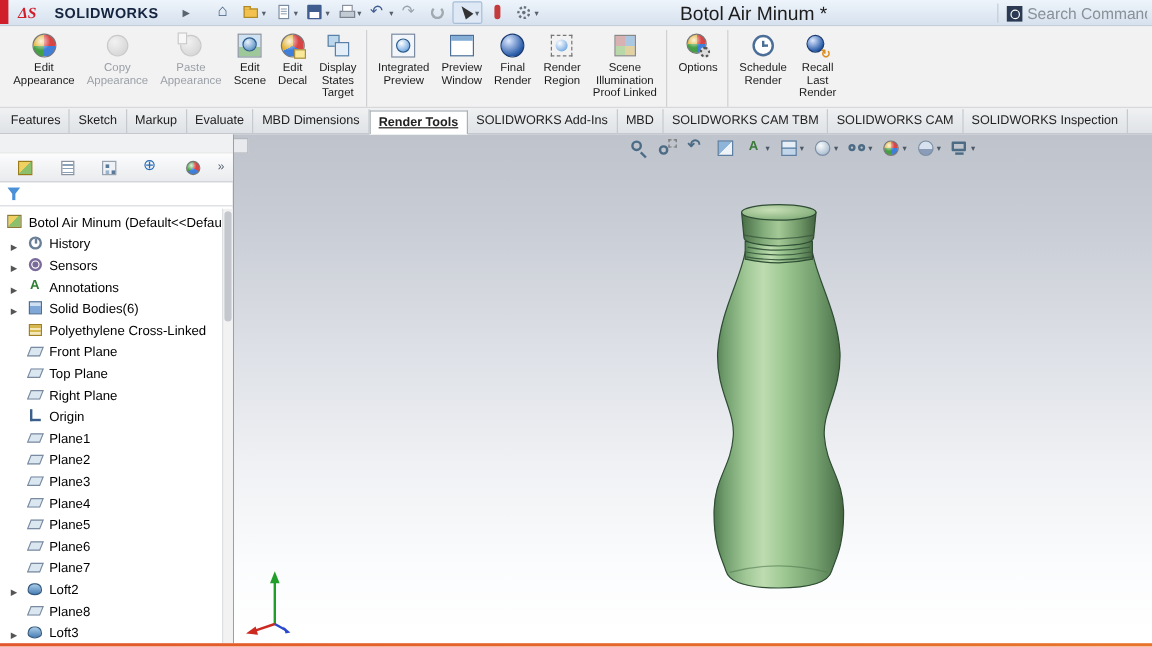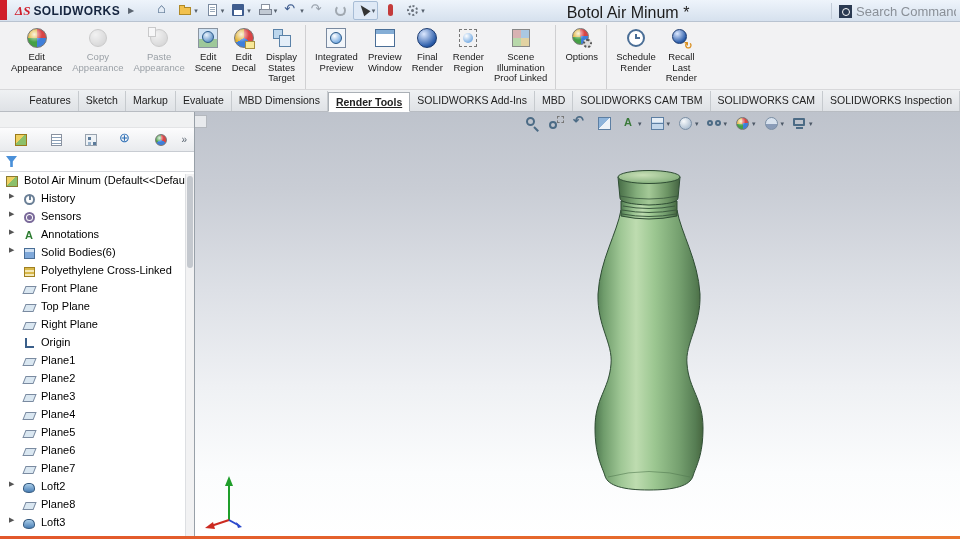--- a/index.html
+++ b/index.html
@@ -2,21 +2,21 @@
 <html><head>
 <meta charset="utf-8">
 <style>
   html,body{margin:0;padding:0;background:#fff;}
   *{box-sizing:border-box;}
   .app{position:relative;width:960px;height:539px;overflow:hidden;font-family:"Liberation Sans",sans-serif;background:#fff;user-select:none;}
 
   
   .titlebar{position:absolute;top:0;left:0;right:0;height:22px;background:linear-gradient(#eef4fb,#d6e1ee);border-bottom:1px solid #b9c3d0;display:flex;align-items:center;}
   .logo-badge{position:absolute;left:0;top:0;width:7px;height:20px;background:#d01e2b;}
-  .logo{margin-left:15px;display:flex;align-items:center;gap:3px;}
+  .logo{margin-left:15px;display:flex;align-items:center;gap:15px;}
   .logo-ds{color:#d01e2b;font-weight:bold;font-style:italic;font-size:13px;font-family:"Liberation Serif",serif;}
   .logo-text{color:#16253f;font-weight:bold;font-size:12px;letter-spacing:.4px;}
   .logo-arrow{color:#5a6470;font-size:8px;margin-left:5px;}
   .qat{display:flex;align-items:center;margin-left:20px;gap:3px;}
   .qat-item{display:flex;align-items:center;padding:1px 2px;}
   .qat-item.pressed{background:#dfe9f6;border:1px solid #a8bdd6;border-radius:2px;}
   .qat-caret{display:none;font-size:7px;color:#55606c;margin-left:1px;}
   .qat-caret.has-caret{display:inline;}
   .qicon{width:15px;height:15px;position:relative;display:inline-block;}
   .qicon::before,.qicon::after{content:"";position:absolute;box-sizing:border-box;}
@@ -70,21 +70,21 @@
   .render-region-icon::after{left:6px;top:6px;width:10px;height:10px;border-radius:50%;background:radial-gradient(circle at 35% 30%,#fff,#4a90d9);}
   .proof-sheet-icon::before{inset:2px;border:1px solid #888;background:conic-gradient(#aac8e2 0 25%,#e2d2a2 0 50%,#b8d8aa 0 75%,#d8b2b2 0);}
   .options-icon::before{inset:1px 4px 4px 1px;border-radius:50%;border:1px solid #777;background:radial-gradient(circle at 35% 30%,rgba(255,255,255,.85),rgba(255,255,255,0) 45%),conic-gradient(#d94545 0 90deg,#3f7fd9 0 180deg,#45a045 0 270deg,#e0b030 0);}
   .options-icon::after{right:1px;bottom:1px;width:9px;height:9px;border-radius:50%;border:2px dotted #555;background:#ddd;}
   .schedule-render-icon::before{inset:2px;border-radius:50%;border:2px solid #4a6e96;background:#fff;}
   .schedule-render-icon::after{left:10px;top:7px;width:5px;height:5px;border-left:2px solid #4a6e96;border-bottom:2px solid #4a6e96;}
   .recall-render-icon::before{inset:2px 5px 5px 2px;border-radius:50%;border:1px solid #1a3a70;background:radial-gradient(circle at 33% 28%,#dce8ff,#2b5daa 70%,#17315c);}
   .recall-render-icon::after{content:"↻";right:0;bottom:-2px;color:#d98f20;font-size:10px;font-weight:bold;}
 
   
-  .tabbar{position:absolute;top:90px;left:0;right:0;height:22px;background:linear-gradient(#eff1f3,#dfe2e6);border-bottom:1px solid #b8bcc2;display:flex;align-items:flex-end;padding-left:2px;justify-content:flex-end;}
+  .tabbar{position:absolute;top:90px;left:0;right:0;height:22px;background:linear-gradient(#eff1f3,#dfe2e6);border-bottom:1px solid #b8bcc2;display:flex;align-items:flex-end;padding-left:2px;}
   .tab{height:20px;line-height:19px;padding:0 7px;font-size:10.5px;color:#222;border-right:1px solid #c6cace;white-space:nowrap;cursor:default;}
   .tab.active{background:#fff;font-weight:bold;border:1px solid #aab0b6;border-bottom:1px solid #fff;margin-bottom:-1px;position:relative;z-index:2;text-decoration:underline;}
 
   
   .main{position:absolute;top:112px;left:0;right:0;bottom:3px;display:flex;}
 
   
   .panel{width:195px;flex:none;background:#fff;border-right:1px solid #98a0a8;display:flex;flex-direction:column;position:relative;}
   .panel-topstrip{height:16px;background:#f0f1f2;border-bottom:1px solid #e3e4e6;flex:none;}
   .panel-tabs-row{height:24px;flex:none;display:flex;align-items:center;background:linear-gradient(#fcfcfd,#e9ebee);border-bottom:1px solid #c8ccd2;padding:0 4px;}
@@ -95,21 +95,21 @@
   .property-manager-icon{width:11px;height:12px;background:repeating-linear-gradient(180deg,#fff 0 2px,#8aa0b8 2px 3px);border:1px solid #8a92a0;}
   .configuration-manager-icon{width:12px;height:12px;background:#eef2f6;border:1px solid #98a2ae;}
   .configuration-manager-icon::after{content:"";position:absolute;left:2px;top:2px;width:3px;height:3px;background:#5a7a9a;box-shadow:5px 5px 0 #5a7a9a,0 5px 0 #9ab4cc;}
   .dimxpert-manager-icon{width:14px;height:14px;}
   .dimxpert-manager-icon::after{content:"⊕";position:absolute;left:0;top:-3px;font-size:13px;color:#2a6db5;}
   .display-manager-icon{width:12px;height:12px;border-radius:50%;border:1px solid #777;background:radial-gradient(circle at 35% 30%,rgba(255,255,255,.85),rgba(255,255,255,0) 45%),conic-gradient(#d94545 0 120deg,#3f7fd9 0 240deg,#45a045 0);}
   .ptab-chevrons{font-size:10px;color:#55606c;padding:0 3px;flex:none;cursor:default;}
   .panel-filter{height:20px;flex:none;border-bottom:1px solid #d8dade;display:flex;align-items:center;padding-left:6px;}
   .funnel-icon{width:11px;height:11px;background:#4a90d9;clip-path:polygon(0 0,100% 0,62% 50%,62% 100%,38% 100%,38% 50%);}
   .tree{flex:1;overflow:hidden;padding-top:2px;font-size:11px;color:#000;}
-  .tree-row{height:18px;display:flex;align-items:flex-start;padding-left:9px;overflow:hidden;white-space:nowrap;cursor:default;}
+  .tree-row{height:18px;display:flex;align-items:flex-end;padding-left:9px;overflow:hidden;white-space:nowrap;cursor:default;}
   .tree-row.root{padding-left:5px;}
   .tree-arrow{visibility:hidden;width:13px;flex:none;font-size:7px;color:#555;line-height:1;}
   .tree-row.has-arrow .tree-arrow{visibility:visible;}
   .t-icon{width:15px;height:15px;position:relative;flex:none;margin-right:4px;}
   .t-icon::before,.t-icon::after{content:"";position:absolute;box-sizing:border-box;}
   .part-icon::before{left:1px;top:2px;width:12px;height:11px;background:linear-gradient(135deg,#f0d060 0 45%,#8cc06a 45%);border:1px solid #8a7a30;}
   .history-icon::before{left:2px;top:2px;width:11px;height:11px;border:2px solid #6a7f96;border-radius:50%;}
   .history-icon::after{left:7px;top:4px;width:2px;height:4px;background:#6a7f96;}
   .sensors-icon::before{left:2px;top:2px;width:11px;height:11px;border:2px solid #7a6a9a;border-radius:50%;}
   .sensors-icon::after{left:5px;top:5px;width:5px;height:5px;background:#7a6a9a;border-radius:50%;}

